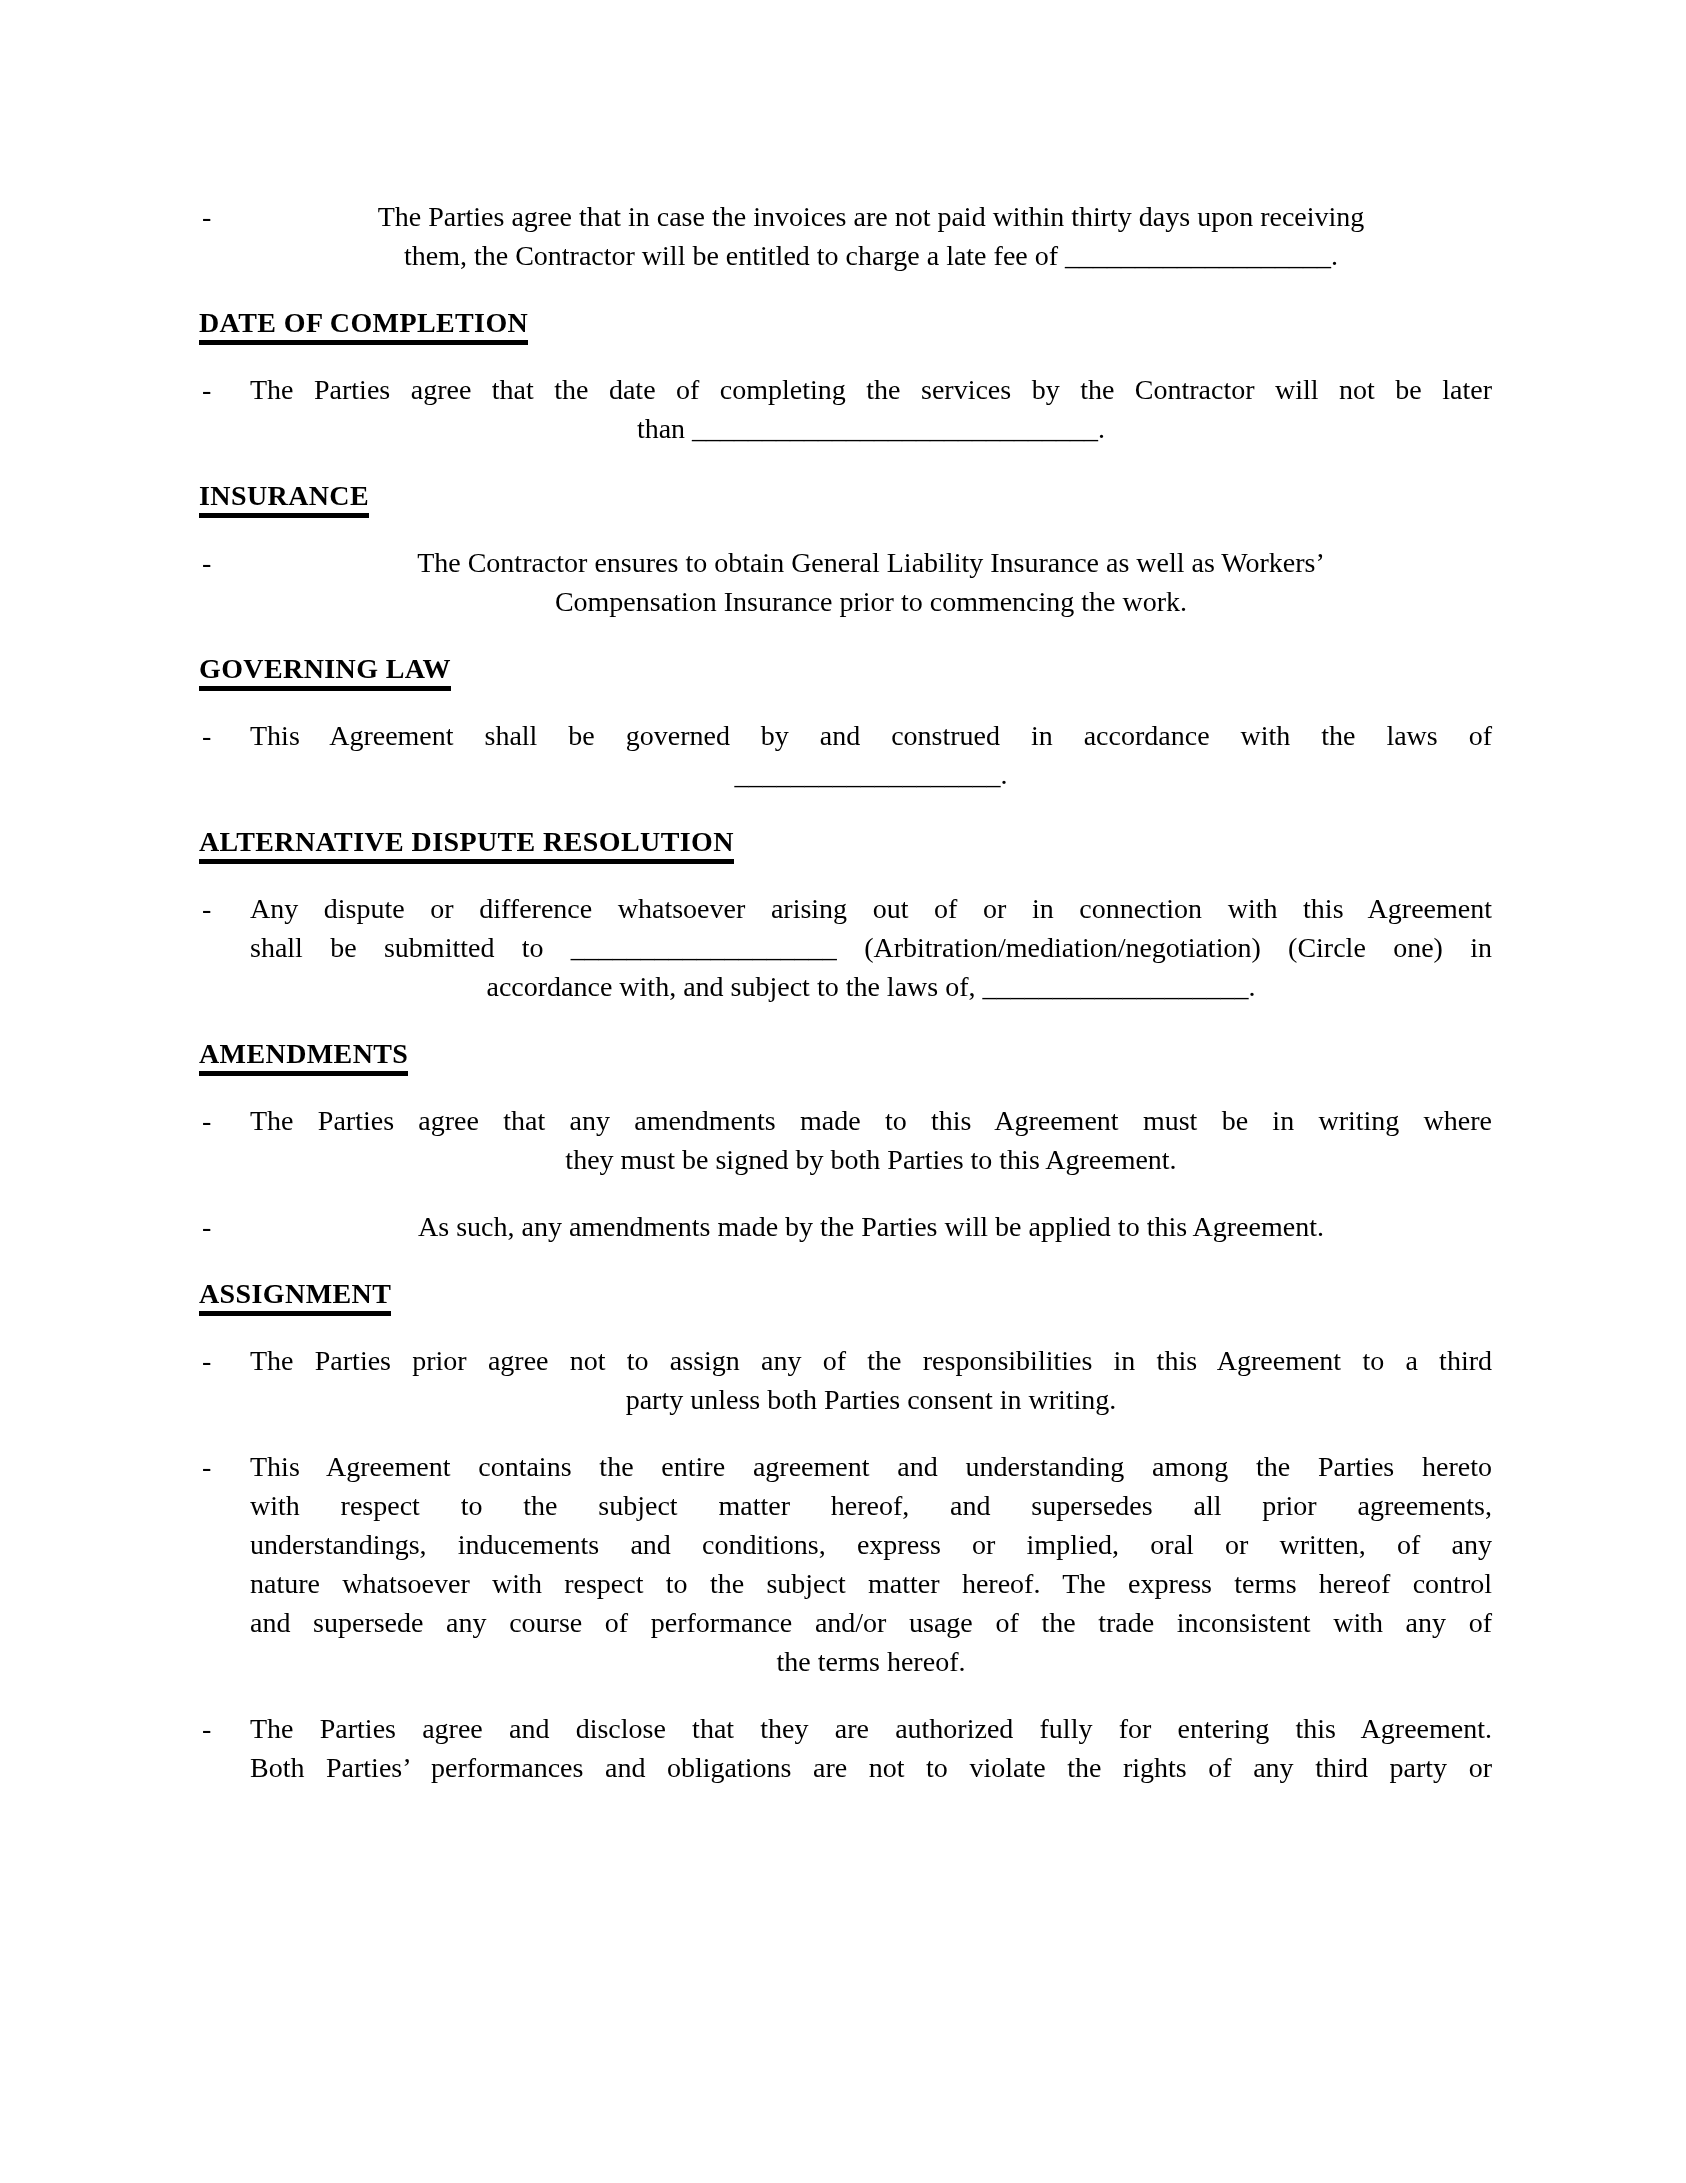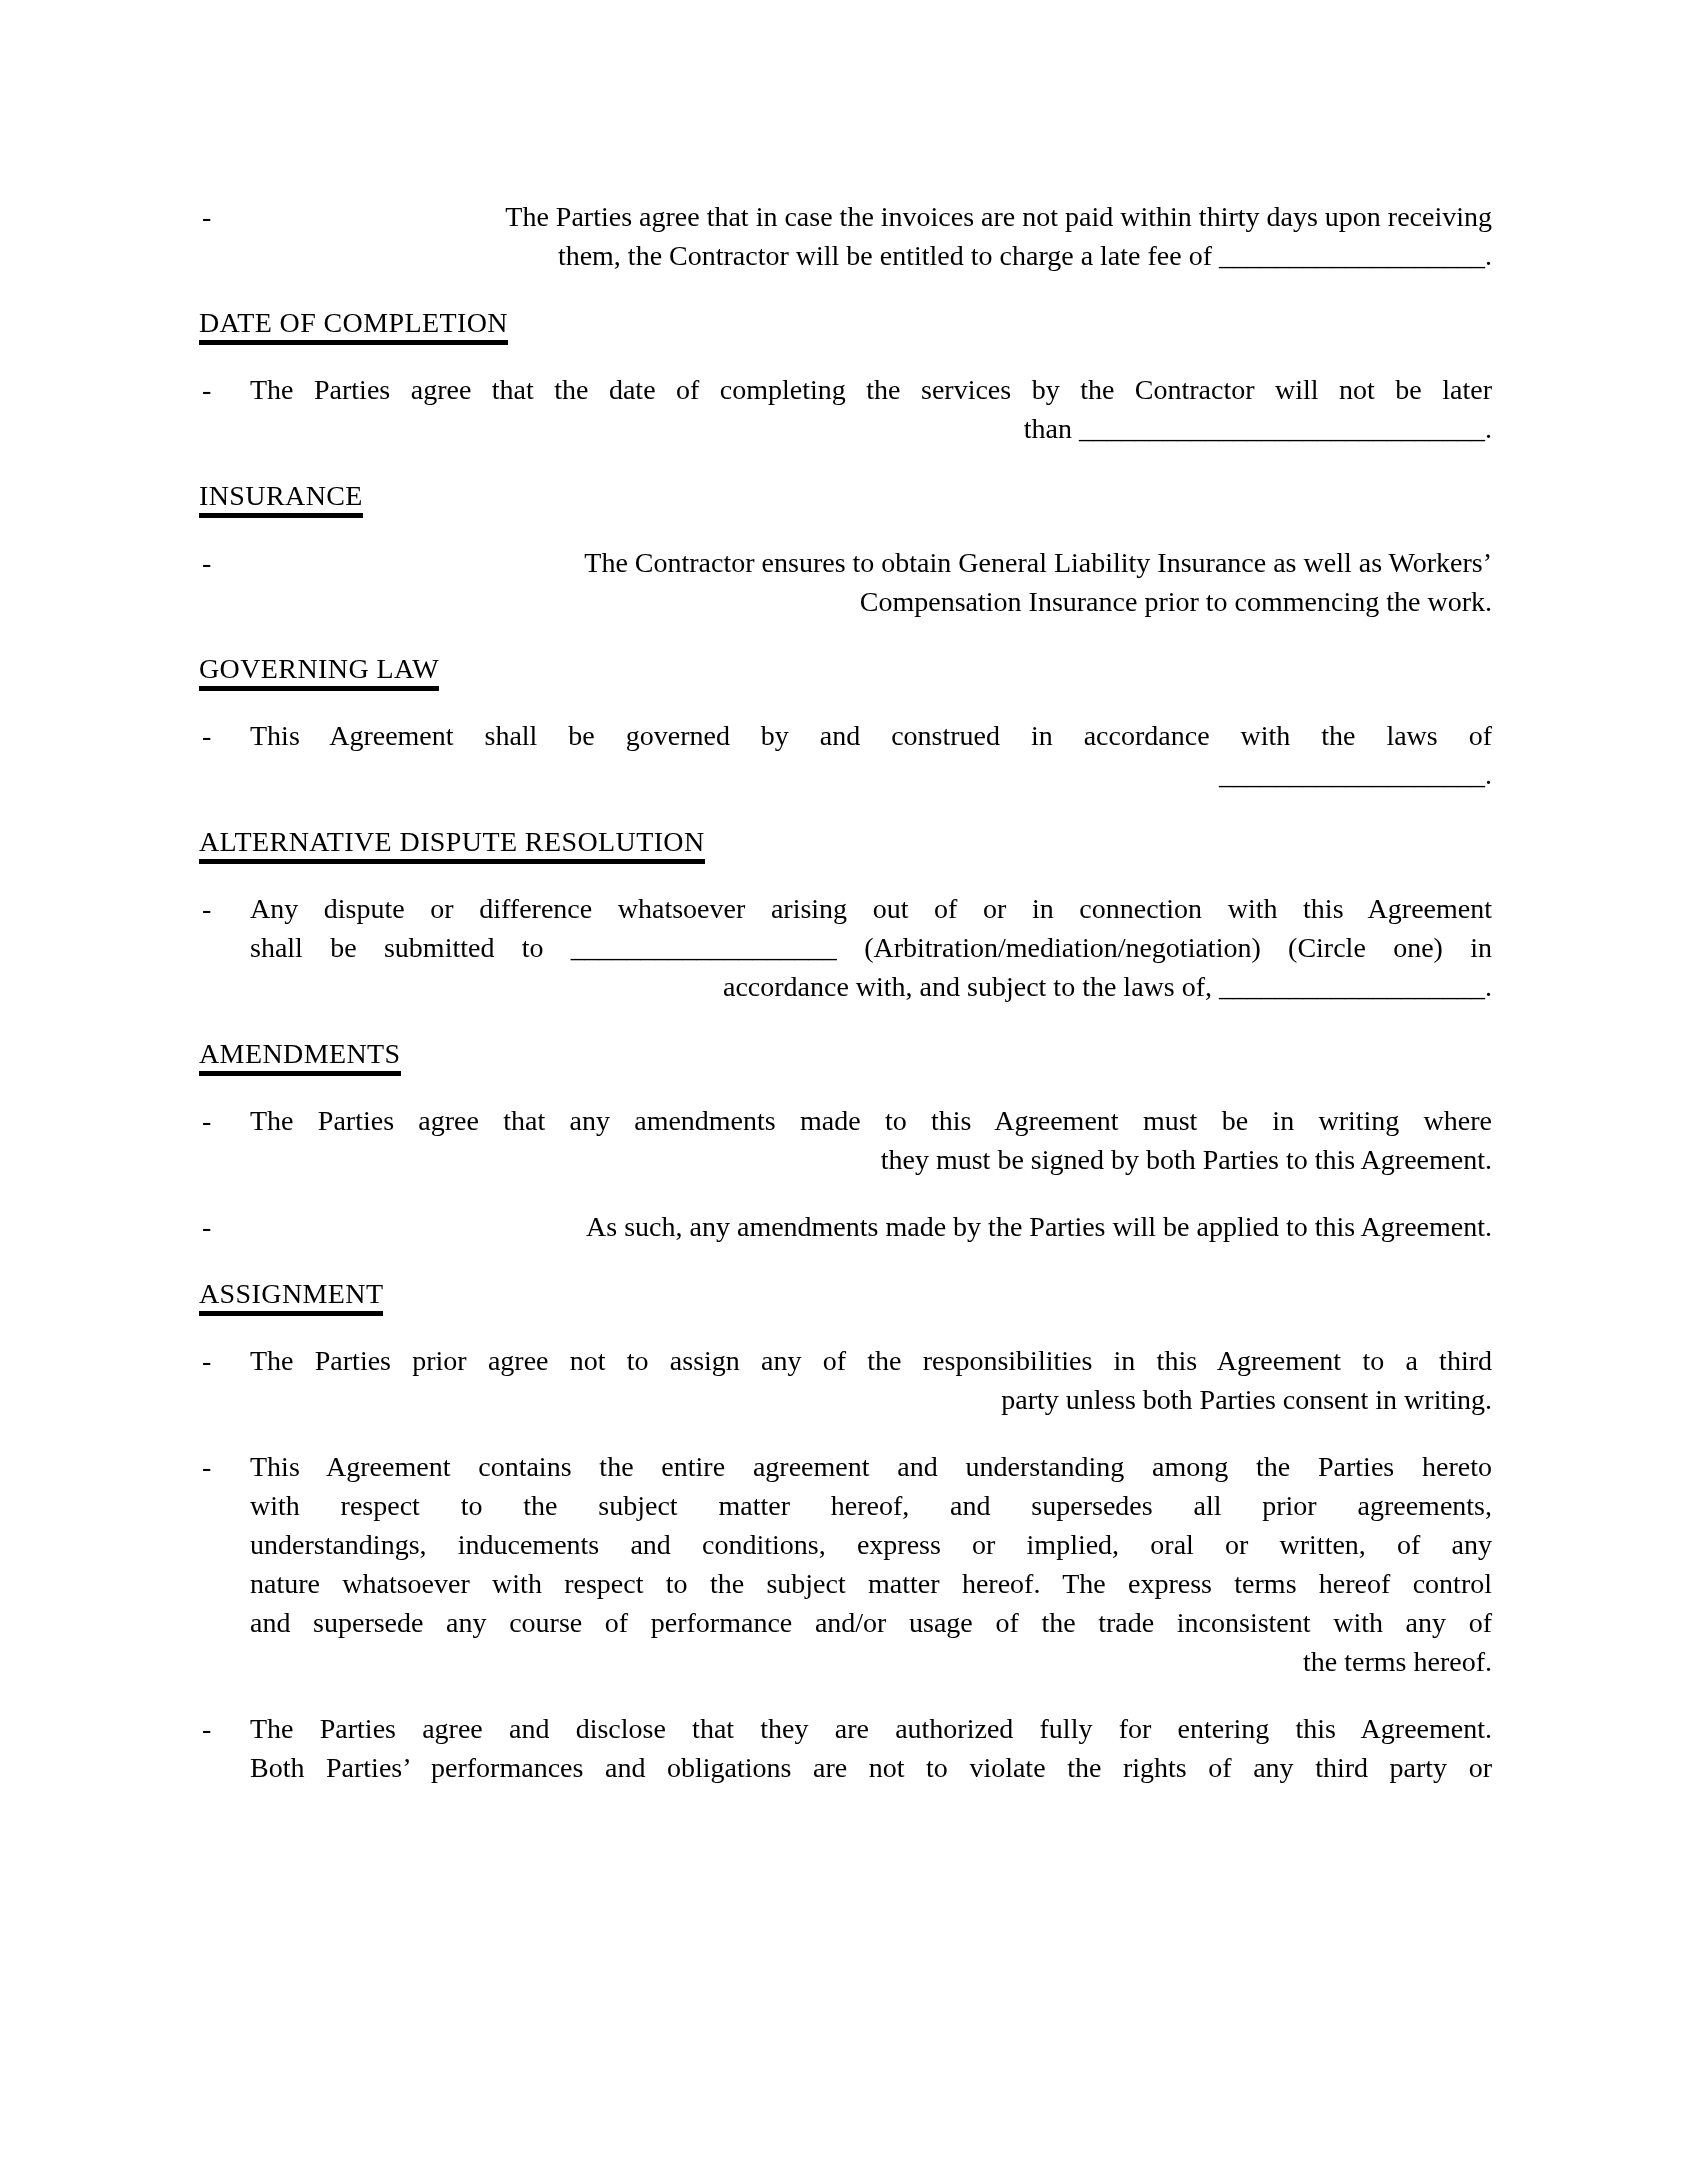--- a/index.html
+++ b/index.html
@@ -13,41 +13,41 @@
   }
   .doc {
     padding-top: 197px;
     width: 1687px;
     box-sizing: border-box;
   }
   .heading {
     margin: 0 0 28px 199px;
     font-size: 28px;
     line-height: 39px;
-    font-weight: 400;
+    font-weight: 700;
     letter-spacing: 0.4px;
   }
   .heading .hline {
     border-bottom: 5.8px solid #000000;
     padding-bottom: 1.5px;
   }
   .bullet {
     position: relative;
     margin: 0 0 28px 250px;
     width: 1242px;
     font-size: 28px;
     line-height: 39px;
   }
   .dash {
     position: absolute;
     left: -48px;
     top: 0;
     line-height: 39px;
   }
-  .line { text-align: right; }
+  .line { text-align: center; }
   .line.j {
     text-align: justify;
     text-align-last: justify;
   }
 </style>
 </head>
 <body>
 
 <div class="doc">
   <div>

